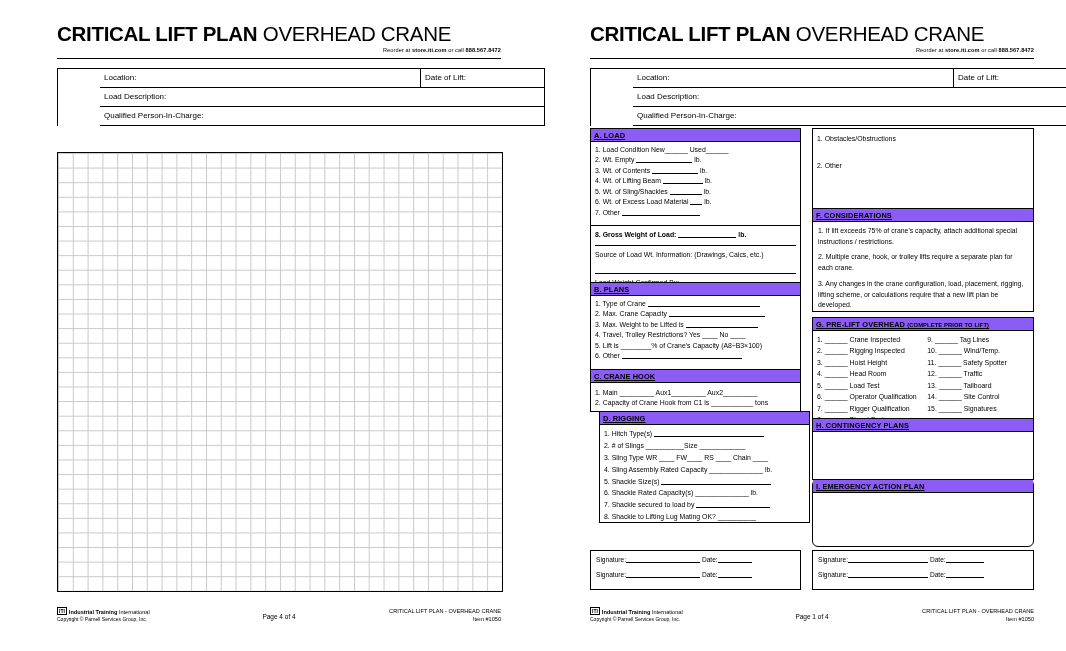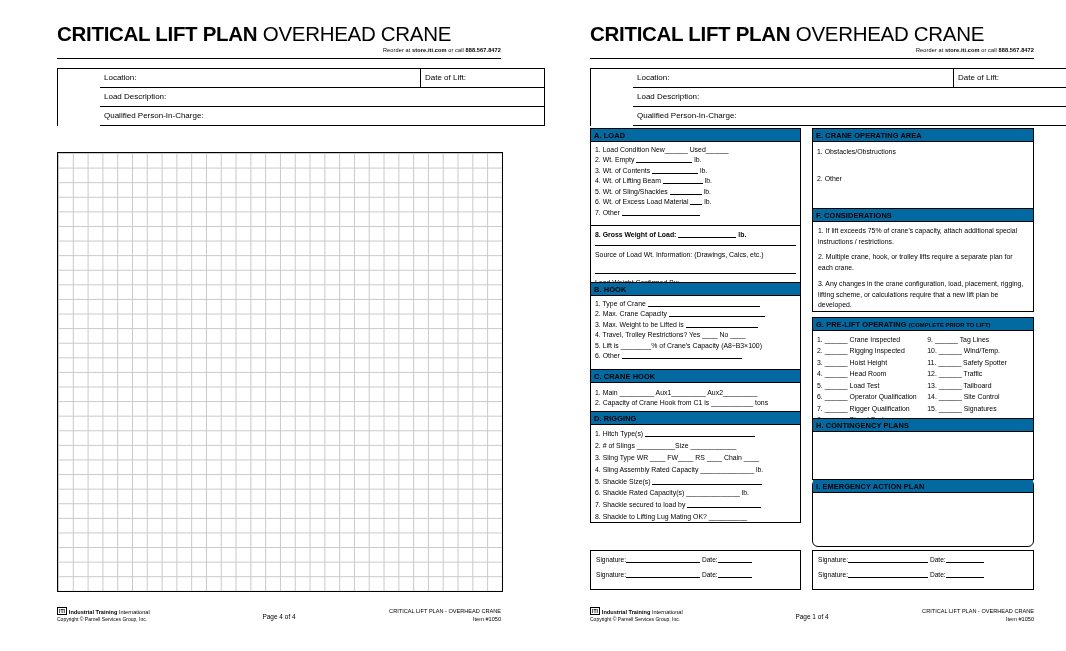--- a/index.html
+++ b/index.html
@@ -39,21 +39,21 @@
   .copy{position:absolute;left:0;top:9px;font-size:5px;white-space:nowrap;}
   .pageno{position:absolute;left:50%;top:6px;transform:translateX(-50%);font-size:6.5px;}
   .docid{position:absolute;right:0;top:0;text-align:right;font-size:5.6px;line-height:1.5;}
 
   
   .form{position:absolute;left:57px;top:128px;width:444px;height:462px;}
   .col{position:absolute;top:0;width:211px;}
   .colL{left:0;}
   .colR{left:222px;}
   .box{position:absolute;border:1px solid #000;box-sizing:border-box;}
-  .shead{background:#0369a1;border-bottom:1px solid #000;font-size:7.4px;font-weight:bold;padding:2px 3px 1px 3px;letter-spacing:0.1px;}
+  .shead{background:#8b5cf6;border-bottom:1px solid #000;font-size:7.4px;font-weight:bold;padding:2px 3px 1px 3px;letter-spacing:0.1px;text-decoration:underline;}
   .shead .small{font-size:5.8px;font-weight:bold;}
   .bd{padding:3px 4px 2px 4px;font-size:6.9px;line-height:1.52;}
   .bd .ln{display:block;white-space:nowrap;}
   .u{display:inline-block;border-bottom:1px solid #000;height:7px;vertical-align:-1px;}
   .bold{font-weight:bold;}
   .lstline{border-bottom:1px solid #000;height:1px;margin:9px 2px 0 2px;}
 
   
   .chk{display:flex;font-size:6.9px;line-height:1.66;padding:3px 4px;}
   .chk .c1{width:52%;}
@@ -156,77 +156,76 @@
           <div class="bd" style="padding-top:4px;">
             <span class="ln bold"><span>8. Gross Weight of Load:</span> <span class="u" style="width:58px"></span> <span>lb.</span></span>
             <div class="lstline" style="margin:4px 0 4px 0;"></div>
             <span class="ln">Source of Load Wt. Information: (Drawings, Calcs, etc.)</span>
             <div class="lstline" style="margin:11px 0 4px 0;"></div>
             <span class="ln">Load Weight Confirmed By:</span>
           </div>
         </div>
 
         <div class="box" style="left:0;top:154px;width:211px;height:88px;">
-          <div class="shead">B. HOOK</div>
+          <div class="shead">B. PLANS</div>
           <div class="bd">
             <span class="ln"><span>1. Type of Crane</span> <span class="u" style="width:112px"></span></span>
             <span class="ln"><span>2. Max. Crane Capacity</span> <span class="u" style="width:96px"></span></span>
             <span class="ln"><span>3. Max. Weight to be Lifted is</span> <span class="u" style="width:72px"></span></span>
             <span class="ln">4. Travel, Trolley Restrictions?          Yes ____ No ____</span>
             <span class="ln">5. Lift is ________% of Crane's Capacity (A8÷B3×100)</span>
             <span class="ln"><span>6. Other</span> <span class="u" style="width:120px"></span></span>
           </div>
         </div>
 
         <div class="box" style="left:0;top:241px;width:211px;height:43px;">
           <div class="shead">C. CRANE HOOK</div>
           <div class="bd" style="padding-top:5px;">
             <span class="ln">1. Main _________      Aux1_________      Aux2_________</span>
             <span class="ln">2. Capacity of Crane Hook from C1 is ___________ tons</span>
           </div>
         </div>
 
-        <div class="box" style="left:0;top:283px;width:211px;height:112px;">
+        <div class="box" style="left:9px;top:283px;width:211px;height:112px;">
           <div class="shead">D. RIGGING</div>
           <div class="bd" style="line-height:1.72;">
             <span class="ln"><span>1. Hitch Type(s)</span> <span class="u" style="width:110px"></span></span>
             <span class="ln">2. # of Slings __________Size ____________</span>
             <span class="ln">3. Sling Type  WR ____ FW____ RS ____ Chain ____</span>
             <span class="ln">4. Sling Assembly Rated Capacity ______________ lb.</span>
             <span class="ln"><span>5. Shackle Size(s)</span> <span class="u" style="width:110px"></span></span>
             <span class="ln">6. Shackle Rated Capacity(s) ______________ lb.</span>
             <span class="ln"><span>7. Shackle secured to load by</span> <span class="u" style="width:74px"></span></span>
             <span class="ln">8. Shackle to Lifting Lug Mating OK? __________</span>
           </div>
         </div>
       </div>
 
       <div class="col colR">
 
         <div class="box" style="left:0;top:0;width:222px;height:81px;">
-          <div class="shead">E. CRANE OPERATING AREA</div>
           <div class="bd" style="padding-top:5px;">
             <span class="ln">1. Obstacles/Obstructions</span>
             <div style="height:17px"></div>
             <span class="ln">2. Other</span>
           </div>
         </div>
 
         <div class="box" style="left:0;top:80px;width:222px;height:104px;">
           <div class="shead">F. CONSIDERATIONS</div>
           <div class="bd" style="padding:4px 6px 0 5px;line-height:1.55;">
             <div style="margin-bottom:5px;">1. If lift exceeds 75% of crane's capacity, attach additional special instructions / restrictions.</div>
             <div style="margin-bottom:5px;">2. Multiple crane, hook, or trolley lifts require a separate plan for each crane.</div>
             <div>3. Any changes in the crane configuration, load, placement, rigging, lifting scheme, or calculations require that a new lift plan be developed.</div>
           </div>
         </div>
 
         <div class="box" style="left:0;top:189px;width:222px;height:102px;">
           <div class="shead">
-            <span>G. PRE-LIFT OPERATING</span>
+            <span>G. PRE-LIFT OVERHEAD</span>
             <span class="small">(COMPLETE PRIOR TO LIFT)</span>
           </div>
           <div class="chk">
             <div class="c1">
               <div>1. ______ Crane Inspected</div>
               <div>2. ______ Rigging Inspected</div>
               <div>3. ______ Hoist Height</div>
               <div>4. ______ Head Room</div>
               <div>5. ______ Load Test</div>
               <div>6. ______ Operator Qualification</div>

